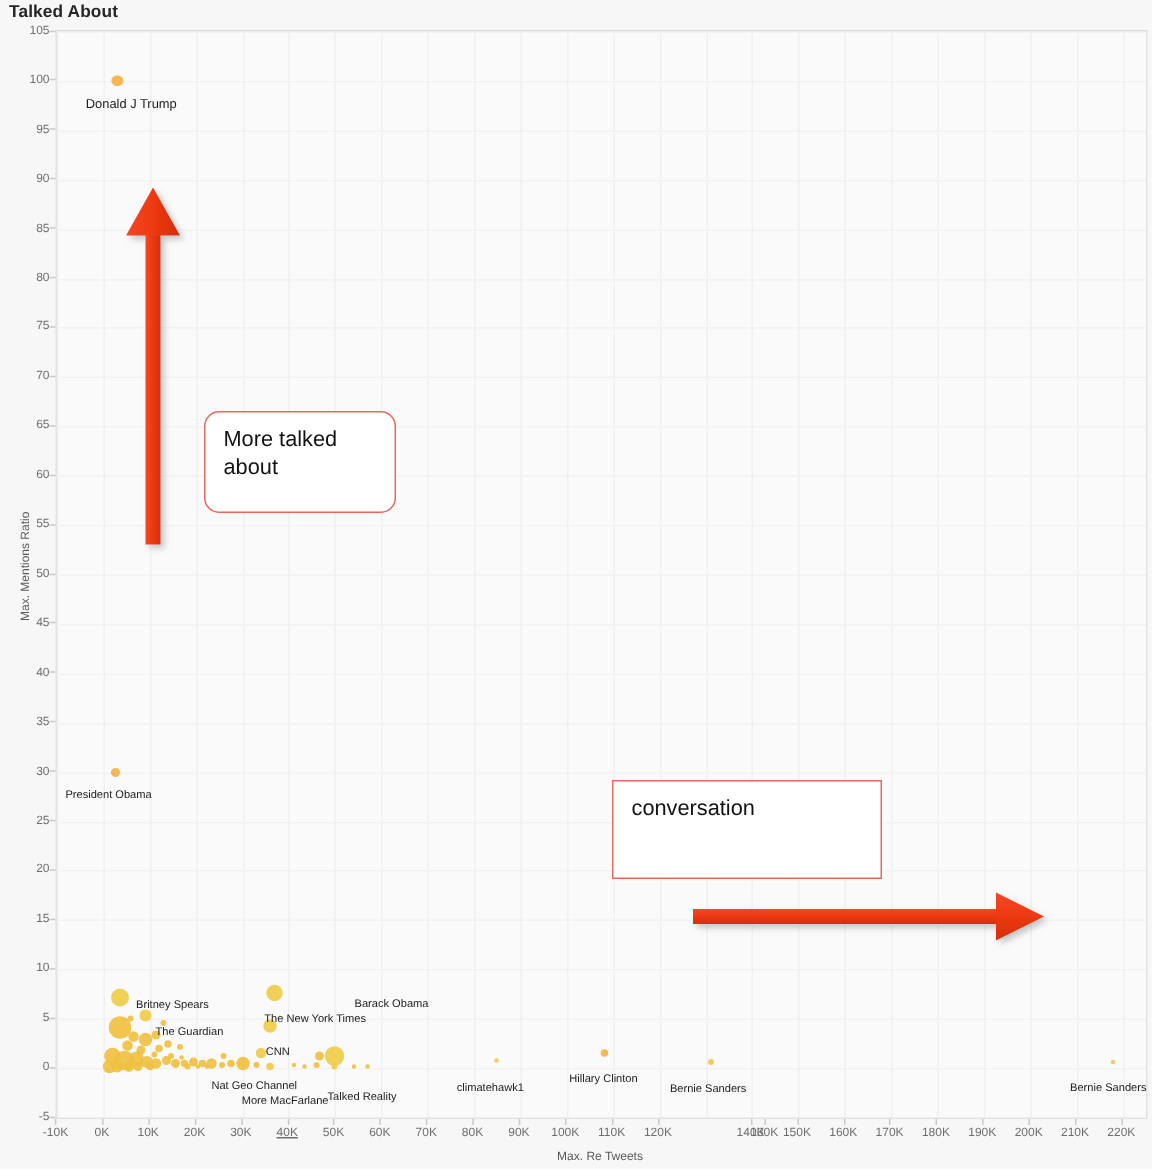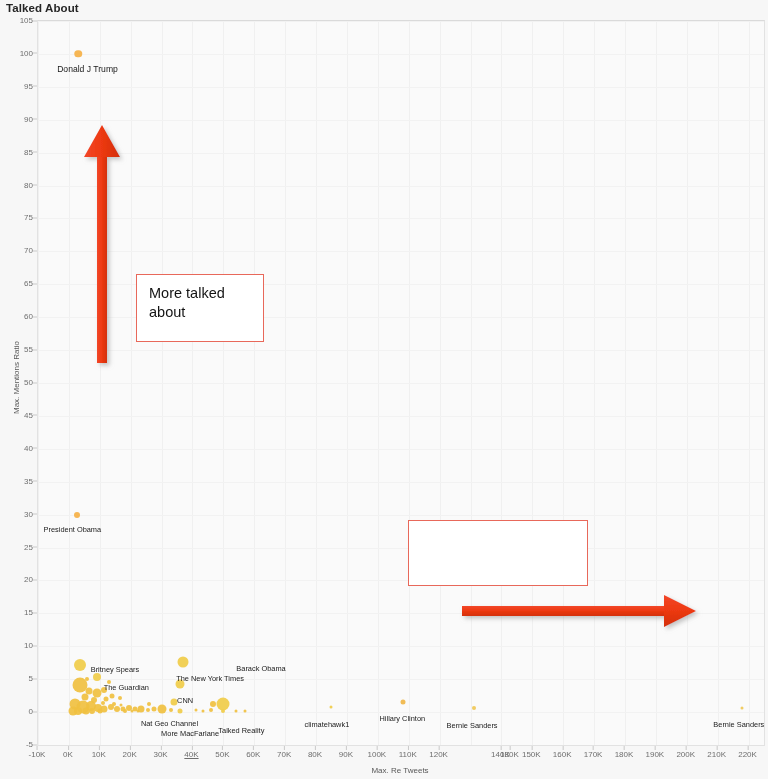--- a/index.html
+++ b/index.html
@@ -273,26 +273,27 @@
       <div class="pt-label" style="left: 140.93px; top: 696px; margin-top: 24px;">Nat Geo Channel</div>
       <div class="pt-label" style="left: 161.11px; top: 729.77px;">More MacFarlane</div>
       <div class="pt-label" style="left: 236.36px; top: 665px;">Barack Obama</div>
       <div class="pt-label" style="left: 218.36px; top: 726.77px;">Talked Reality</div>
       <div class="pt-label" style="left: 304.49px; top: 720.83px;">climatehawk1</div>
       <div class="pt-label" style="left: 379.54px; top: 715.22px;">Hillary Clinton</div>
       <div class="pt-label" style="left: 446.6px; top: 722.14px;">Bernie Sanders</div>
       <div class="pt-label" style="left: 713.37px; top: 721.14px;">Bernie Sanders</div>
     </div>
 
-  <div class="callout" id="callout-0" style="left:136px;top:274px;width:128px;height:68px;">
+  <div class="callout" id="callout-0" style="left:136px;top:274px;width:128px;height:68px;border-radius:10px;">
     <div>More talked</div>
     <div>about</div>
   </div>
 
   <div class="callout" id="callout-1" style="left:408px;top:520px;width:180px;height:66px;">
+    <div>conversation</div>
   </div>
 
   <svg class="arrow-svg" style="left:82px;top:120px;" width="42" height="250" viewBox="0 0 42 250">
     <defs>
       <filter id="sh1" x="-60%" y="-20%" width="240%" height="150%">
         <feDropShadow dx="2.5" dy="2.5" stdDeviation="2" flood-color="#999" flood-opacity="0.55"></feDropShadow>
       </filter>
       <linearGradient id="gup" x1="0" y1="0" x2="1" y2="0">
         <stop offset="0%" stop-color="#f2472a"></stop>
         <stop offset="45%" stop-color="#ee3a12"></stop>

